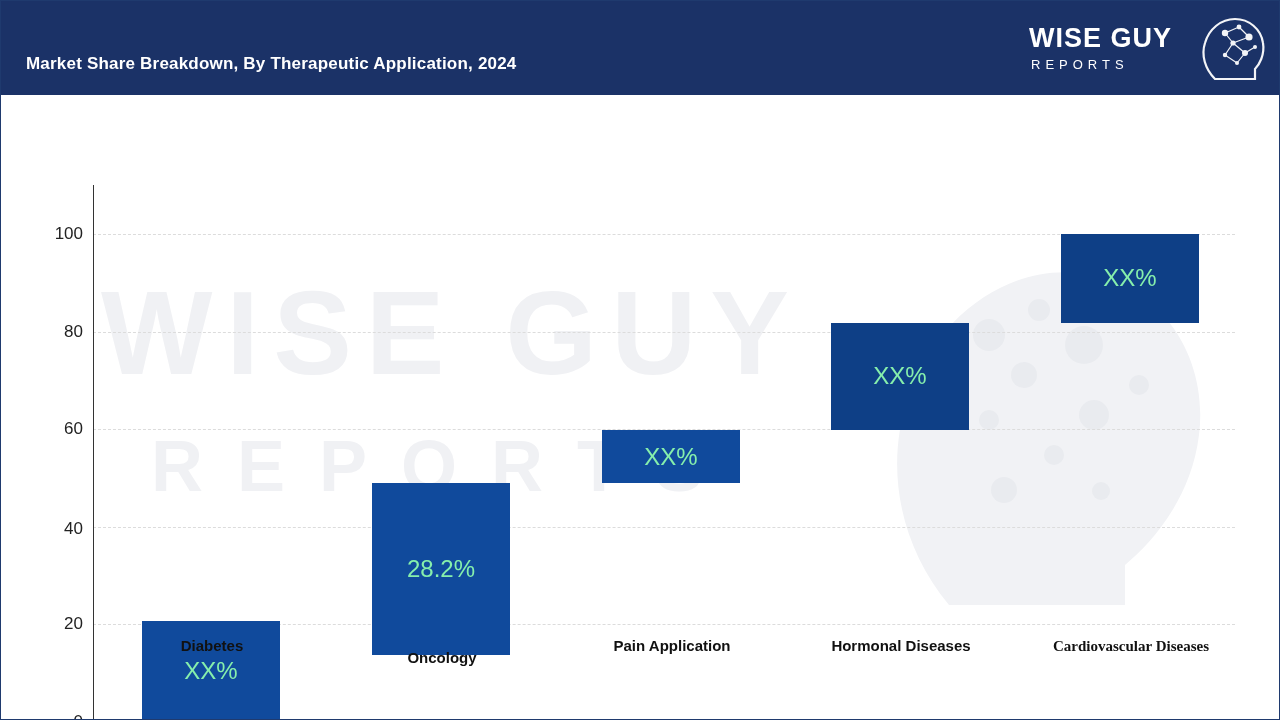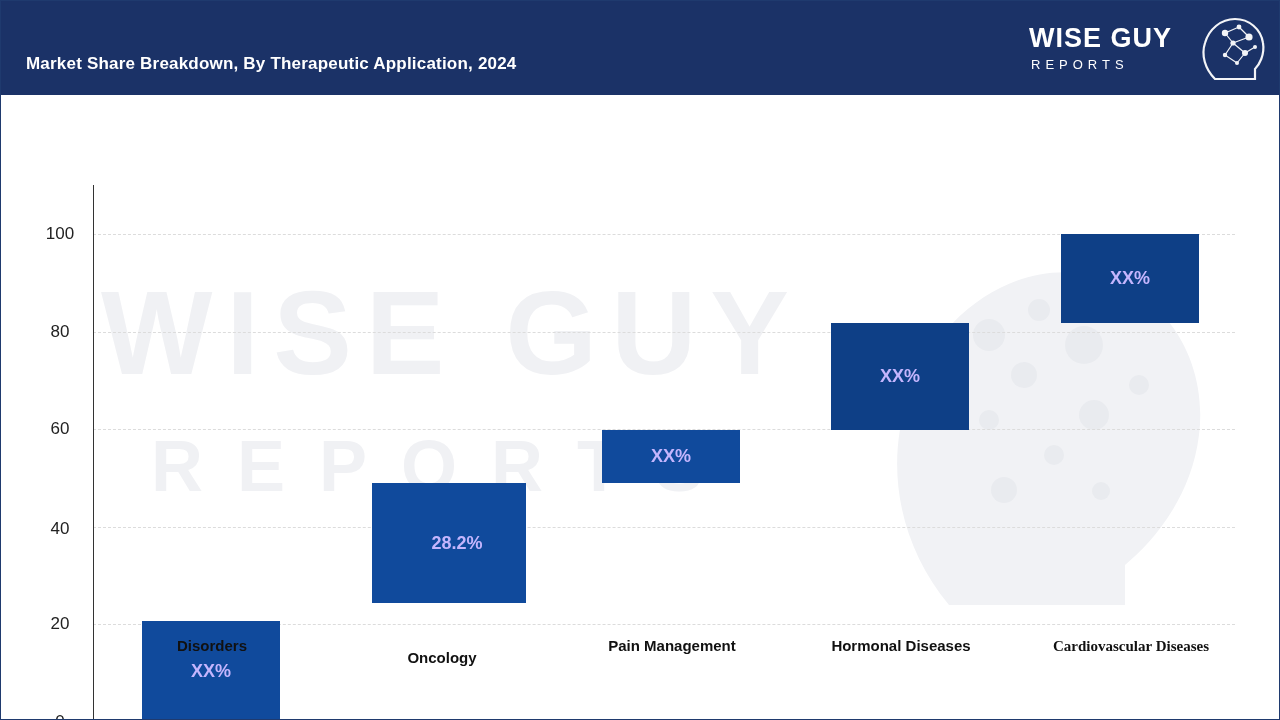--- a/index.html
+++ b/index.html
@@ -140,21 +140,21 @@
     left: 92px;
     top: 90px;
     width: 0;
     height: 537px;
     border-left: 1px solid #333333;
   }
   .tick-label {
     position: absolute;
     right: 0;
     width: 46px;
-    text-align: center;
+    text-align: right;
     font-size: 17px;
     color: #222222;
     transform: translateY(-50%);
   }
   .ytick-wrap {
     position: absolute;
     left: 30px;
     top: 90px;
     width: 52px;
     height: 537px;
@@ -163,23 +163,23 @@
     position: absolute;
     background: #104a9c;
     display: flex;
     align-items: center;
     justify-content: center;
   }
   .bar.dark {
     background: #0e3f86;
   }
   .bar-label {
-    color: #c4b5fd;
-    font-size: 18px;
-    font-weight: bold;
+    color: #86efac;
+    font-size: 24px;
+    font-weight: normal;
   }
   .cat-label {
     position: absolute;
     text-align: center;
     font-size: 15px;
     font-weight: bold;
     color: #111111;
     line-height: 1.25;
   }
 </style>
@@ -257,36 +257,36 @@
       <div class="tick-label" style="top: 344px;">40</div>
       <div class="tick-label" style="top: 244.2px;">60</div>
       <div class="tick-label" style="top: 146.6px;">80</div>
       <div class="tick-label" style="top: 49px;">100</div>
     </div>
 
     <div class="plot">
       <div class="bar" style="left: 49px; top: 435.5px; width: 138px; height: 101.5px;">
         <span class="bar-label">XX%</span>
       </div>
-      <div class="bar" style="left: 279px; top: 298px; width: 138px; height: 120px; padding-left: 16px;">
+      <div class="bar" style="left: 279px; top: 298px; width: 138px; height: 172px;">
         <span class="bar-label">28.2%</span>
       </div>
       <div class="bar" style="left: 509px; top: 245px; width: 138px; height: 53px;">
         <span class="bar-label">XX%</span>
       </div>
       <div class="bar dark" style="left: 738px; top: 137.7px; width: 138px; height: 107.3px;">
         <span class="bar-label">XX%</span>
       </div>
       <div class="bar dark" style="left: 968px; top: 49px; width: 138px; height: 88.7px;">
         <span class="bar-label">XX%</span>
       </div>
     </div>
 
     <div>
-      <div class="cat-label" style="left: 91px; top: 542px; width: 240px;">Disorders</div>
+      <div class="cat-label" style="left: 91px; top: 542px; width: 240px;">Diabetes</div>
       <div class="cat-label" style="left: 321px; top: 542px; width: 240px; margin-top: 12px;">Oncology</div>
-      <div class="cat-label" style="left: 551px; top: 542px; width: 240px;">Pain Management</div>
+      <div class="cat-label" style="left: 551px; top: 542px; width: 240px;">Pain Application</div>
       <div class="cat-label" style="left: 780px; top: 542px; width: 240px;">Hormonal Diseases</div>
       <div class="cat-label" style="left: 1030px; top: 542px; width: 200px; font-family: Liberation Serif, serif;">Cardiovascular Diseases</div>
     </div>
 
   </div>
 </div>
 
 </body></html>

